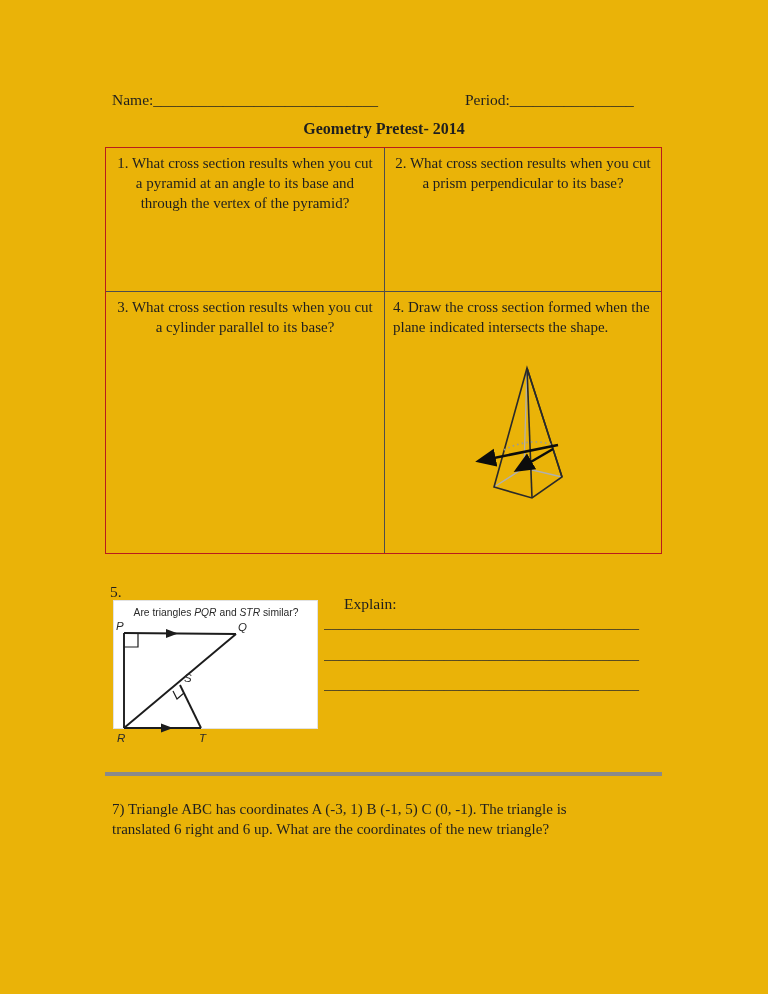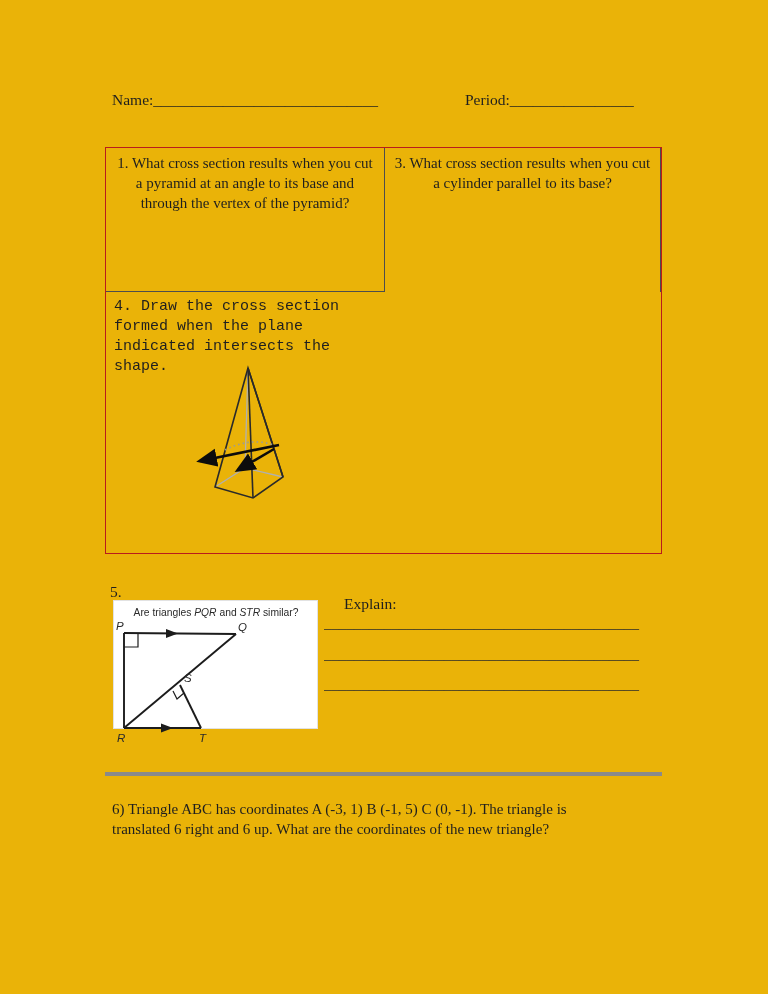--- a/index.html
+++ b/index.html
@@ -14,21 +14,21 @@
   .qtable {
     left:105px; top:147px; width:557px; height:407px;
     display:grid; grid-template-columns:279px 1fr; grid-template-rows:144px 1fr;
     border:1px solid #b91c1c;
   }
   .cell { font-size:15px; line-height:20px; padding-top:5px; position:relative; }
   .cell .ctr { text-align:center; max-width:262px; margin:0 auto; }
   .cell-1 { border-right:1px solid #4d4d4d; border-bottom:1px solid #4d4d4d; }
   .cell-2 { border-bottom:1px solid #4d4d4d; }
   .cell-3 { border-right:1px solid #4d4d4d; }
-  .cell-4 { padding:5px 10px 0 8px;font-family:Liberation Mono, monospace; }
+  .cell-4 { padding:5px 10px 0 8px; }
   .pyr-svg { position:absolute; left:70px; top:68px; }
   .q5-num { left:110px; top:583px; font-size:15.5px; }
   .fig-box { left:113px; top:600px; width:205px; height:129px; border:1px solid #e2e2e2; background:#fff; }
   .explain { left:324px; top:595px; font-size:15.5px;margin-left:20px; }
   .blank-line { left:324px; font-size:15px; white-space:nowrap; overflow:hidden; width:330px; color:#2a2a2a; }
   .bl1 { top:615px; } .bl2 { top:646px; } .bl3 { top:676px; } .bl4 { top:706px; }
   .divider {
     left:105px; top:772px; width:557px; height:3px; background:#0a0a0a;
     border-top:2px solid #8a8a8a; border-bottom:2px solid #8a8a8a;
   }
@@ -40,24 +40,28 @@
 
 <div class="page">
 
   <div class="abs hdr" style="left:112px; top:91px;">
     <span>Name:</span><span>_____________________________</span>
   </div>
   <div class="abs hdr" style="left:465px; top:91px;">
     <span>Period:</span><span>________________</span>
   </div>
 
+  <div class="abs title">Geometry Pretest- 2014</div>
 
   <div class="abs qtable">
     <div class="cell cell-1">
       <div class="ctr">1. What cross section results when you cut a pyramid at an angle to its base and through the vertex of the pyramid?</div>
+    </div>
+    <div class="cell cell-2">
+      <div class="ctr">2. What cross section results when you cut a prism perpendicular to its base?</div>
     </div>
     <div class="cell cell-3">
       <div class="ctr">3. What cross section results when you cut a cylinder parallel to its base?</div>
     </div>
     <div class="cell cell-4">
       <div>4. Draw the cross section formed when the plane indicated intersects the shape.</div>
 
       <svg class="pyr-svg" width="180" height="145" viewBox="0 0 180 145">
         <defs>
           <marker id="ah" markerWidth="9" markerHeight="8" refX="6.5" refY="3.5" orient="auto">
@@ -116,17 +120,17 @@
   </div>
 
   <div class="abs explain">Explain:</div>
   <div class="abs blank-line bl1">__________________________________________</div>
   <div class="abs blank-line bl2">__________________________________________</div>
   <div class="abs blank-line bl3">__________________________________________</div>
 
   <div class="abs divider"></div>
 
   <div class="abs q6">
-    <div>6) Triangle ABC has coordinates A (-3, 1) B (-1, 5) C (0, -1).  The triangle is</div>
+    <div>7) Triangle ABC has coordinates A (-3, 1) B (-1, 5) C (0, -1).  The triangle is</div>
     <div>translated 6 right and 6 up. What are the coordinates of the new triangle?</div>
   </div>
 
 </div>
 
 </body></html>

